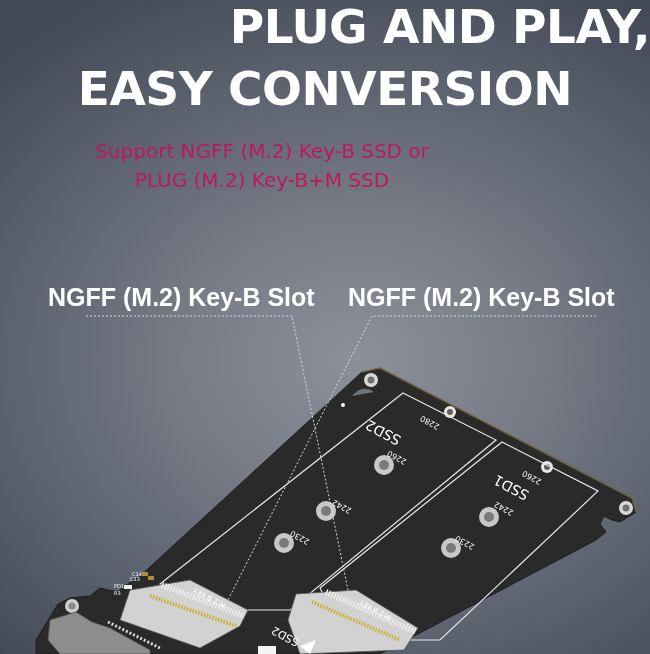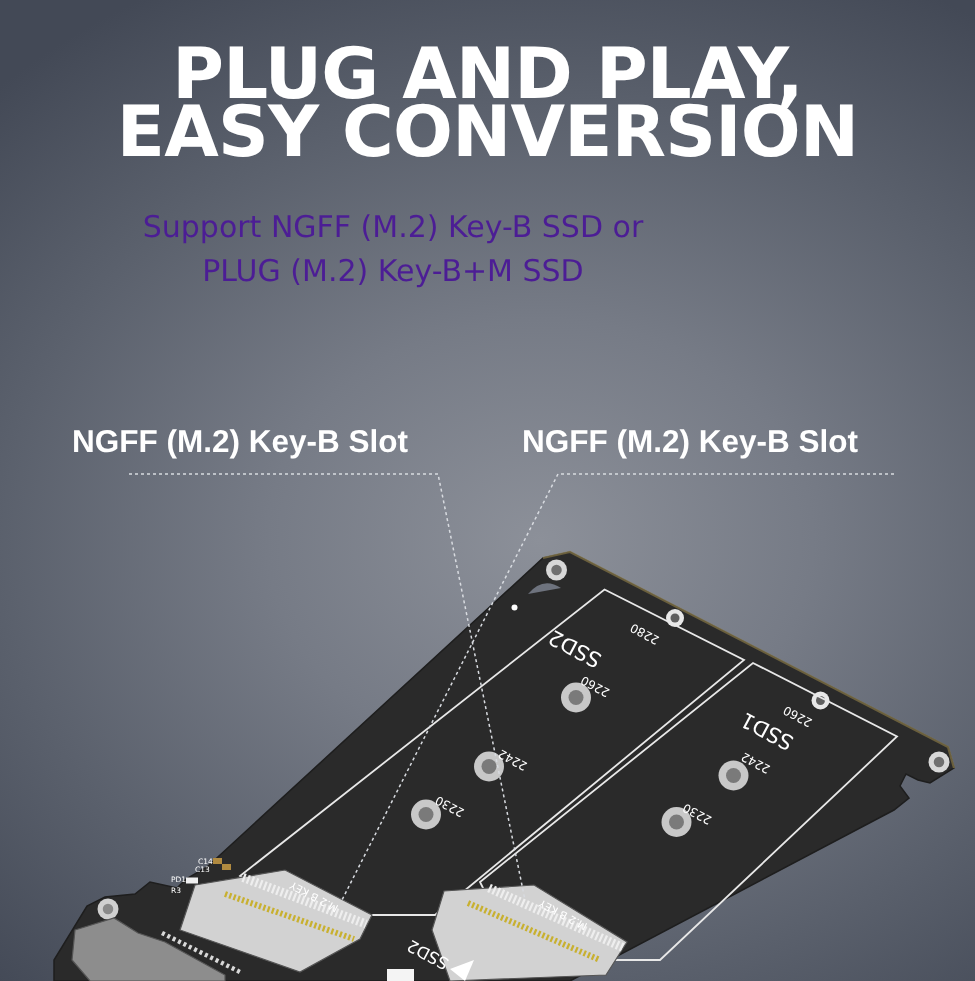--- a/index.html
+++ b/index.html
@@ -6,31 +6,31 @@
     body {
       width: 650px; height: 654px; overflow: hidden; position: relative;
       background: radial-gradient(ellipse 520px 420px at 360px 360px, #8c9099 0%, #767b86 35%, #5a606c 70%, #434956 100%);
       font-family: "DejaVu Sans", sans-serif;
     }
     .title {
       position: absolute; left: 0; width: 650px; text-align: center;
       color: #ffffff; font-weight: bold; font-size: 47px; line-height: 50px;
       letter-spacing: -0.5px;
     }
-    .title.l1 { top: 25px; }
+    .title.l1 { top: 2px; text-align: right; }
     .title.l2 { top: 64px; }
     .sub {
       position: absolute; left: 0; width: 524px; text-align: center;
-      color: #4c1d95; font-size: 20px; line-height: 29px;
+      color: #be185d; font-size: 20px; line-height: 29px;
     }
     .sub.l1 { top: 137px; }
     .sub.l2 { top: 166px; }
     .callout {
       position: absolute; top: 283px; color: #ffffff; font-weight: bold;
-      font-family: "Liberation Sans", sans-serif; font-size: 21px;
+      font-family: "Liberation Sans", sans-serif; font-size: 25px;
     }
     .callout.left { left: 48px; }
     .callout.right { left: 348px; }
     svg.board { position: absolute; left: 0; top: 0; }
   </style>
 </head>
 <body>
 
 <div class="title l1">PLUG AND PLAY,</div>
 <div class="title l2">EASY CONVERSION</div>

